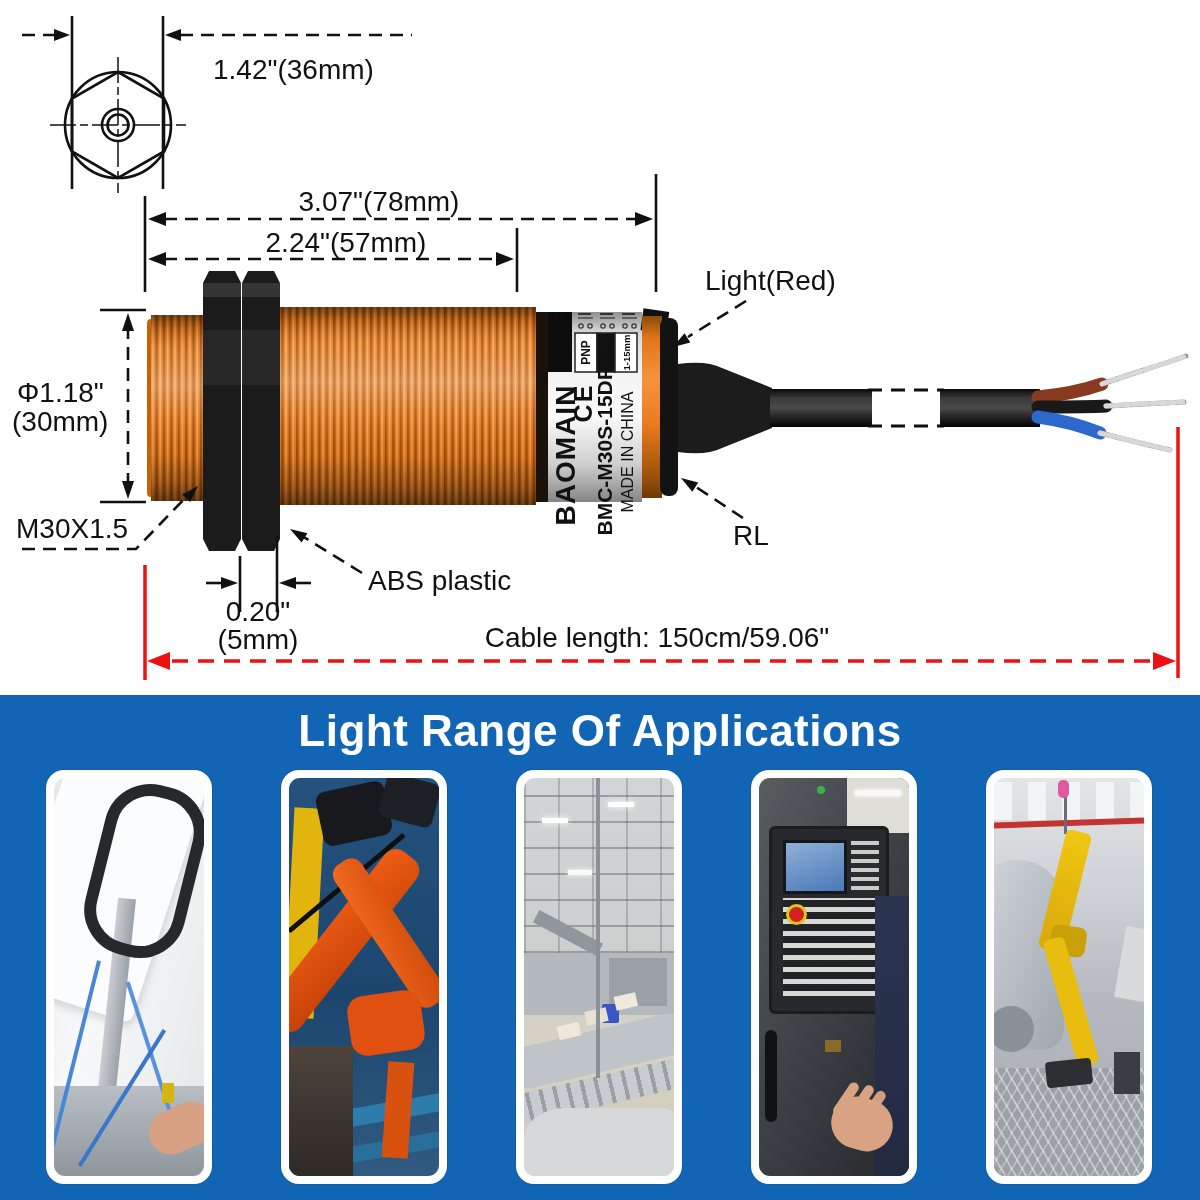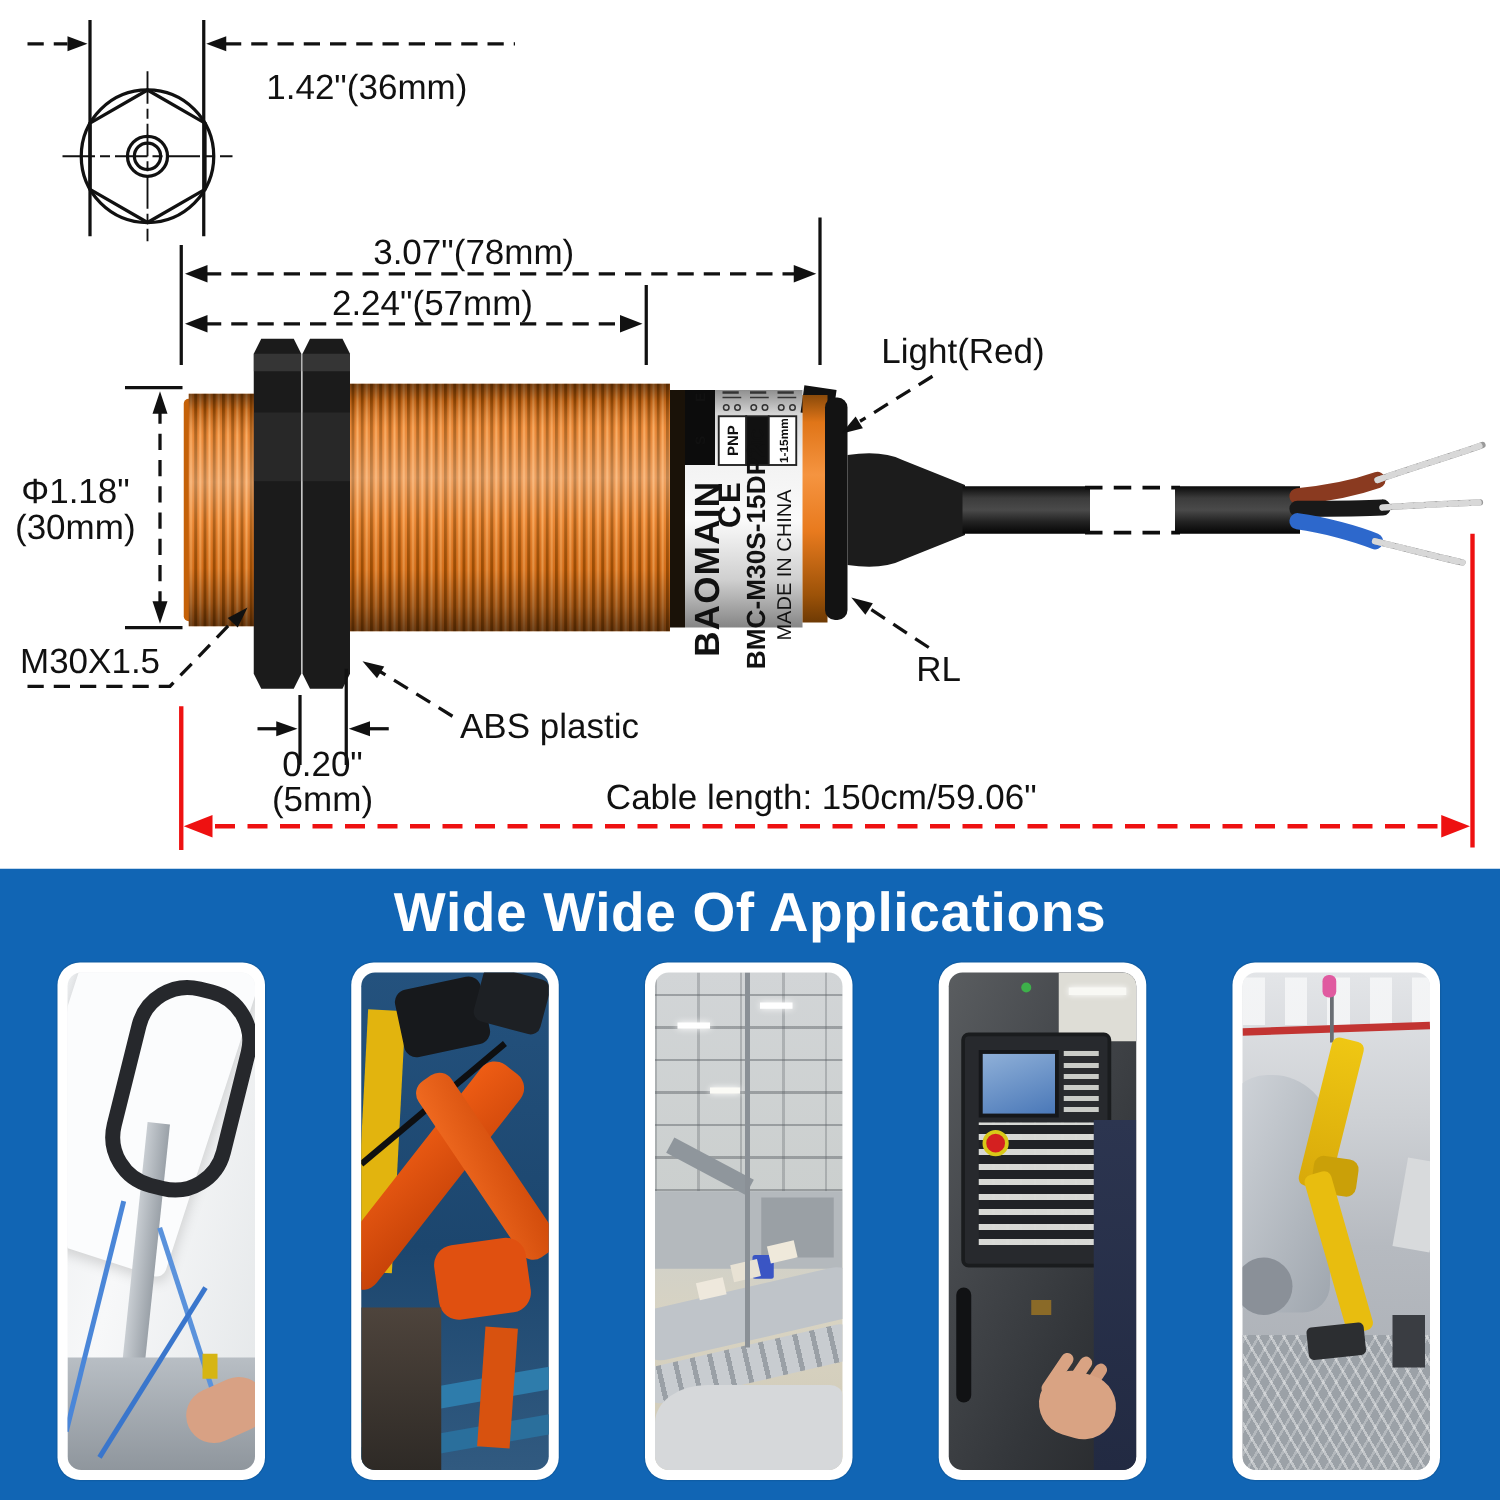--- a/index.html
+++ b/index.html
@@ -291,21 +291,21 @@
     <line class="rline" x1="145" y1="565" x2="145" y2="680"></line>
     <line class="rline" x1="1178" y1="427" x2="1178" y2="678"></line>
     <line class="rdash" x1="172" y1="661" x2="1151" y2="661"></line>
     <polygon class="rarr" points="147,661 170,652 170,670"></polygon>
     <polygon class="rarr" points="1176,661 1153,652 1153,670"></polygon>
     <text class="redtxt" x="657" y="647" text-anchor="middle">Cable length: 150cm/59.06"</text>
   </g>
 </svg>
 
 <div class="banner">
-  <div class="banner-title">Wide Wide Of Applications</div>
+  <div class="banner-title">Light Range Of Applications</div>
 
   <div class="card" style="left:46px">
     <div class="photo p1">
       <div class="s p1a"></div>
       <div class="s p1c"></div>
       <div class="s p1b"></div>
       <div class="s p1g"></div>
       <div class="s p1d"></div>
       <div class="s p1e"></div>
       <div class="s p1f"></div>

